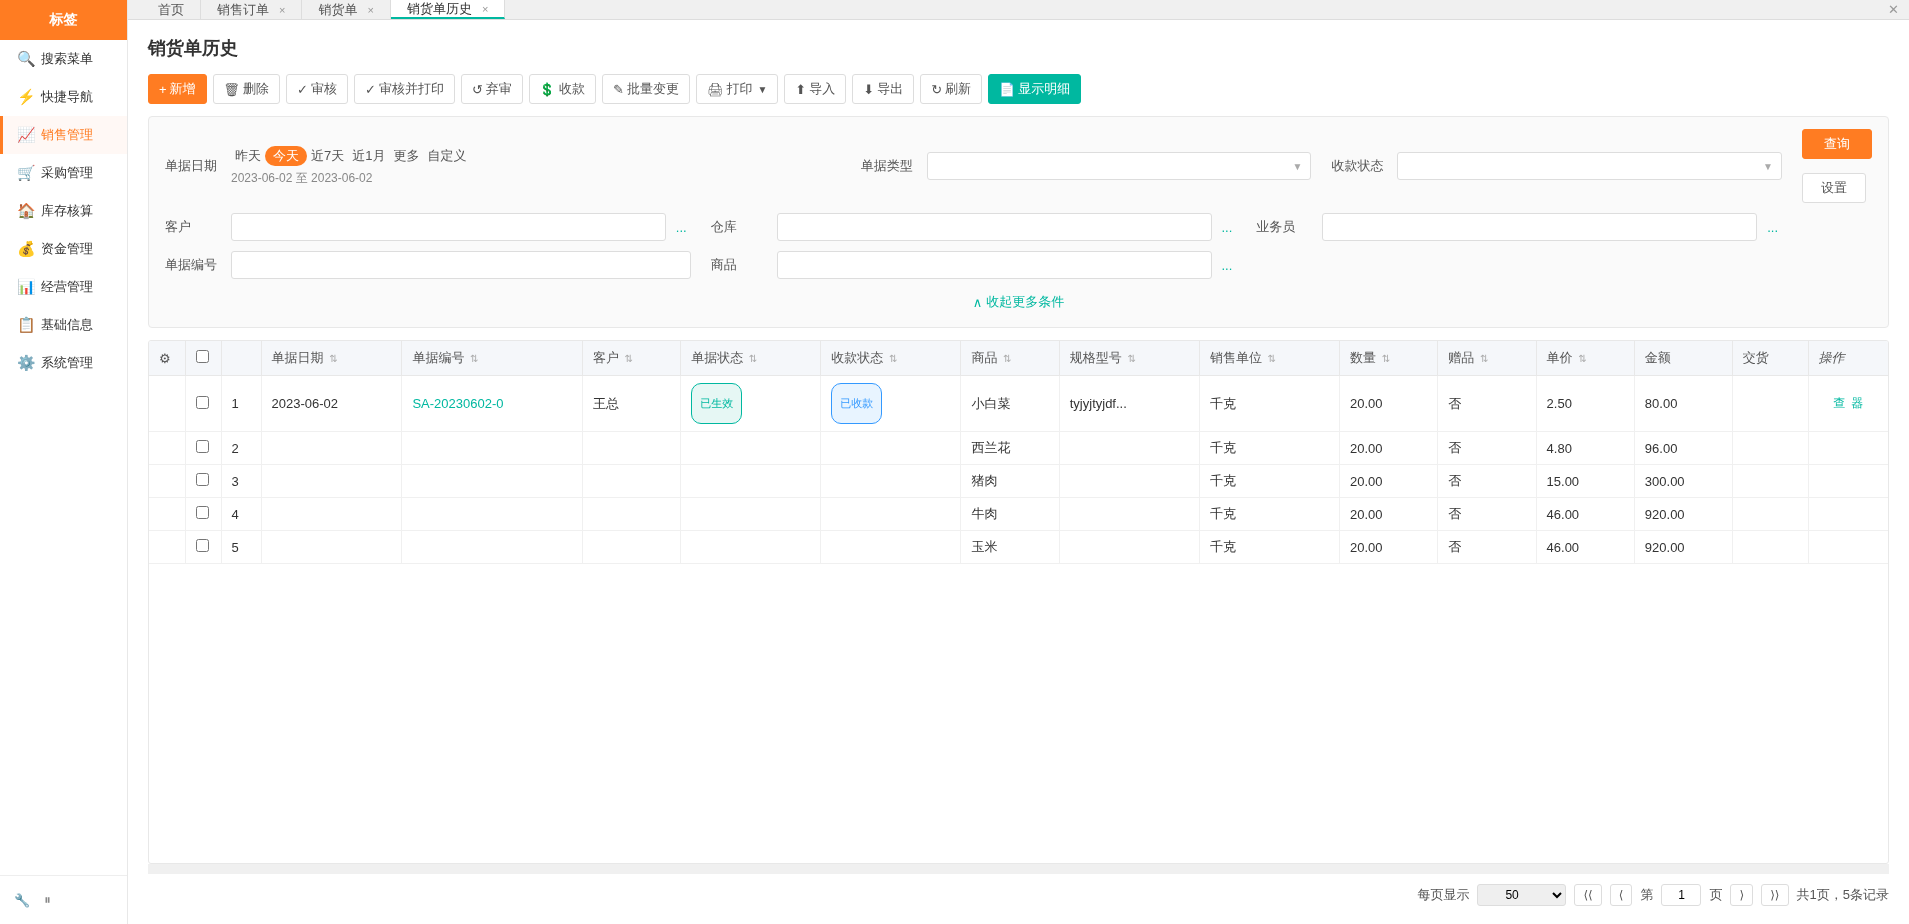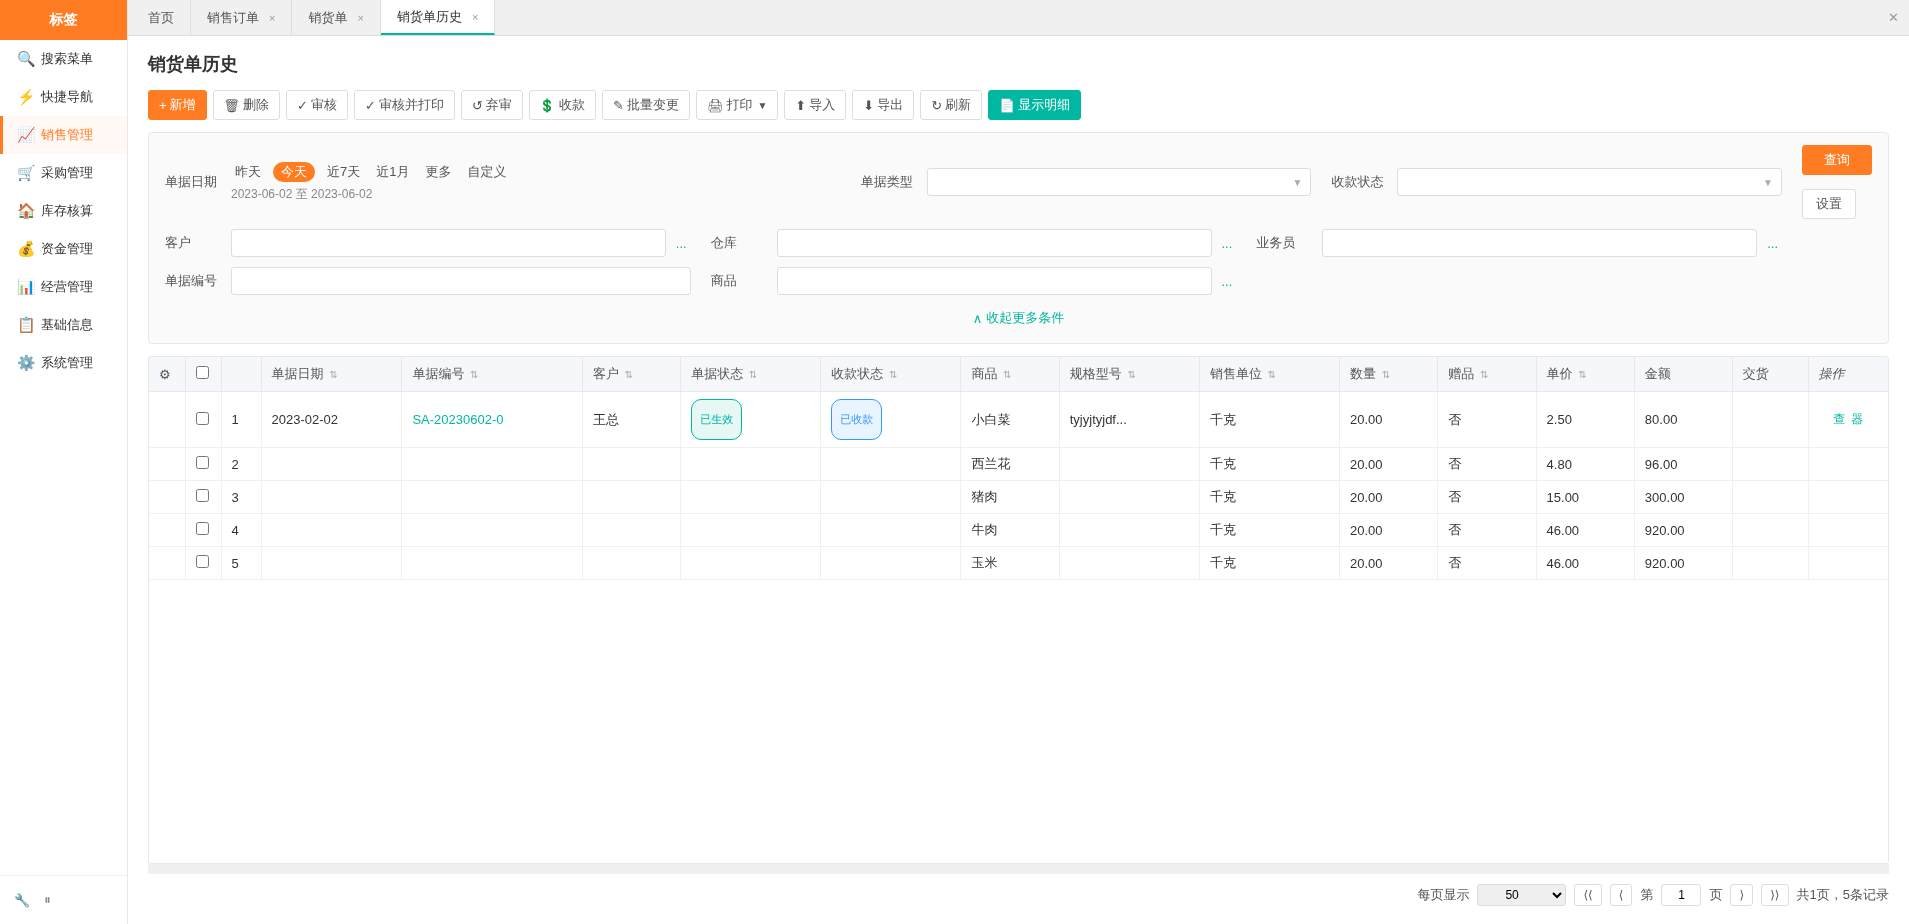--- a/index.html
+++ b/index.html
@@ -57,22 +57,22 @@
       flex-direction: column;
       overflow: hidden;
     }
 
     
     .tab-bar {
       display: flex;
       align-items: center;
       background: #f0f0f0;
       border-bottom: 1px solid #ddd;
-      height: 36px;
-      padding-left: 4px;
+      height: 20px;
+      padding-left: 14px;
       flex-shrink: 0;
     }
     .tab {
       display: flex;
       align-items: center;
       padding: 0 16px;
       height: 100%;
       cursor: pointer;
       color: #555;
       border-right: 1px solid #ddd;
@@ -182,21 +182,21 @@
       justify-content: space-between;
       cursor: pointer;
     }
     .filter-date-group {
       display: flex;
       flex-direction: column;
       gap: 4px;
     }
     .date-shortcuts {
       display: flex;
-      gap: 8px;
+      gap: 0;
       font-size: 12px;
     }
     .date-shortcut {
       color: #555;
       cursor: pointer;
       padding: 1px 4px;
     }
     .date-shortcut.active {
       background: #ff7c22;
       color: #fff;
@@ -490,21 +490,21 @@
           <span class="filter-label">收款状态</span>
           <div class="filter-select">
             <span></span>
             <span style="font-size:10px;color:#aaa;">▼</span>
           </div>
         </div>
         <div style="display:flex;flex-direction:column;gap:14px;align-items:flex-start;">
           <button class="toolbar-btn primary" style="width:70px;justify-content:center;">
             <span>查询</span>
           </button>
-          <button class="toolbar-btn" style="width:54px;justify-content:center;">
+          <button class="toolbar-btn" style="width:64px;justify-content:center;">
             <span>设置</span>
           </button>
         </div>
       </div>
 
       <div class="filter-row">
         <div class="filter-item">
           <span class="filter-label">客户</span>
           <input class="filter-input" type="text" placeholder="" style="">
           <span class="ellipsis-btn">...</span>
@@ -604,21 +604,21 @@
             <th class="col-actions">
               <span>操作</span>
             </th>
           </tr>
         </thead>
         <tbody id="table-body">
         <tr>
       <td></td>
       <td><input type="checkbox" style=""></td>
       <td>1</td>
-      <td>2023-02-02</td>
+      <td>2023-06-02</td>
       <td style="color:#00b8a0;cursor:pointer;">SA-20230602-0</td>
       <td>王总</td>
       <td><span class="badge badge-green">已生效</span></td>
       <td><span class="badge badge-blue">已收款</span></td>
       <td>小白菜</td>
       <td>tyjyjtyjdf...</td>
       <td>千克</td>
       <td>20.00</td>
       <td>否</td>
       <td>2.50</td>

